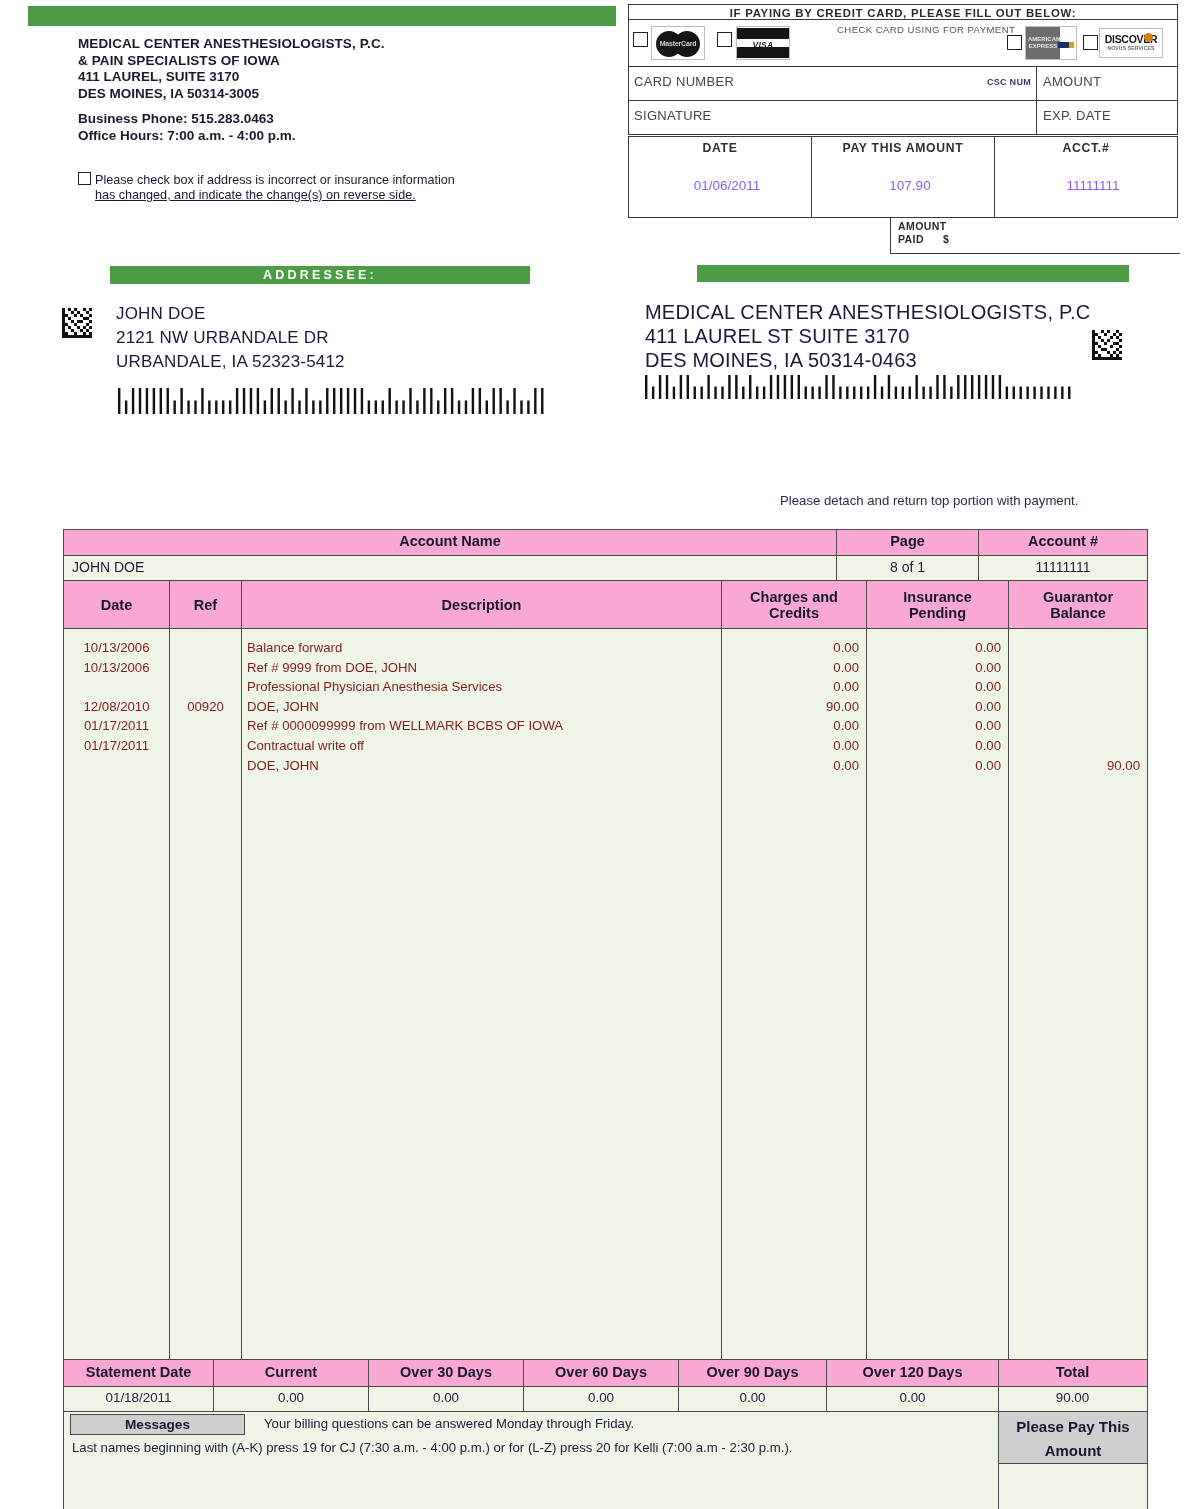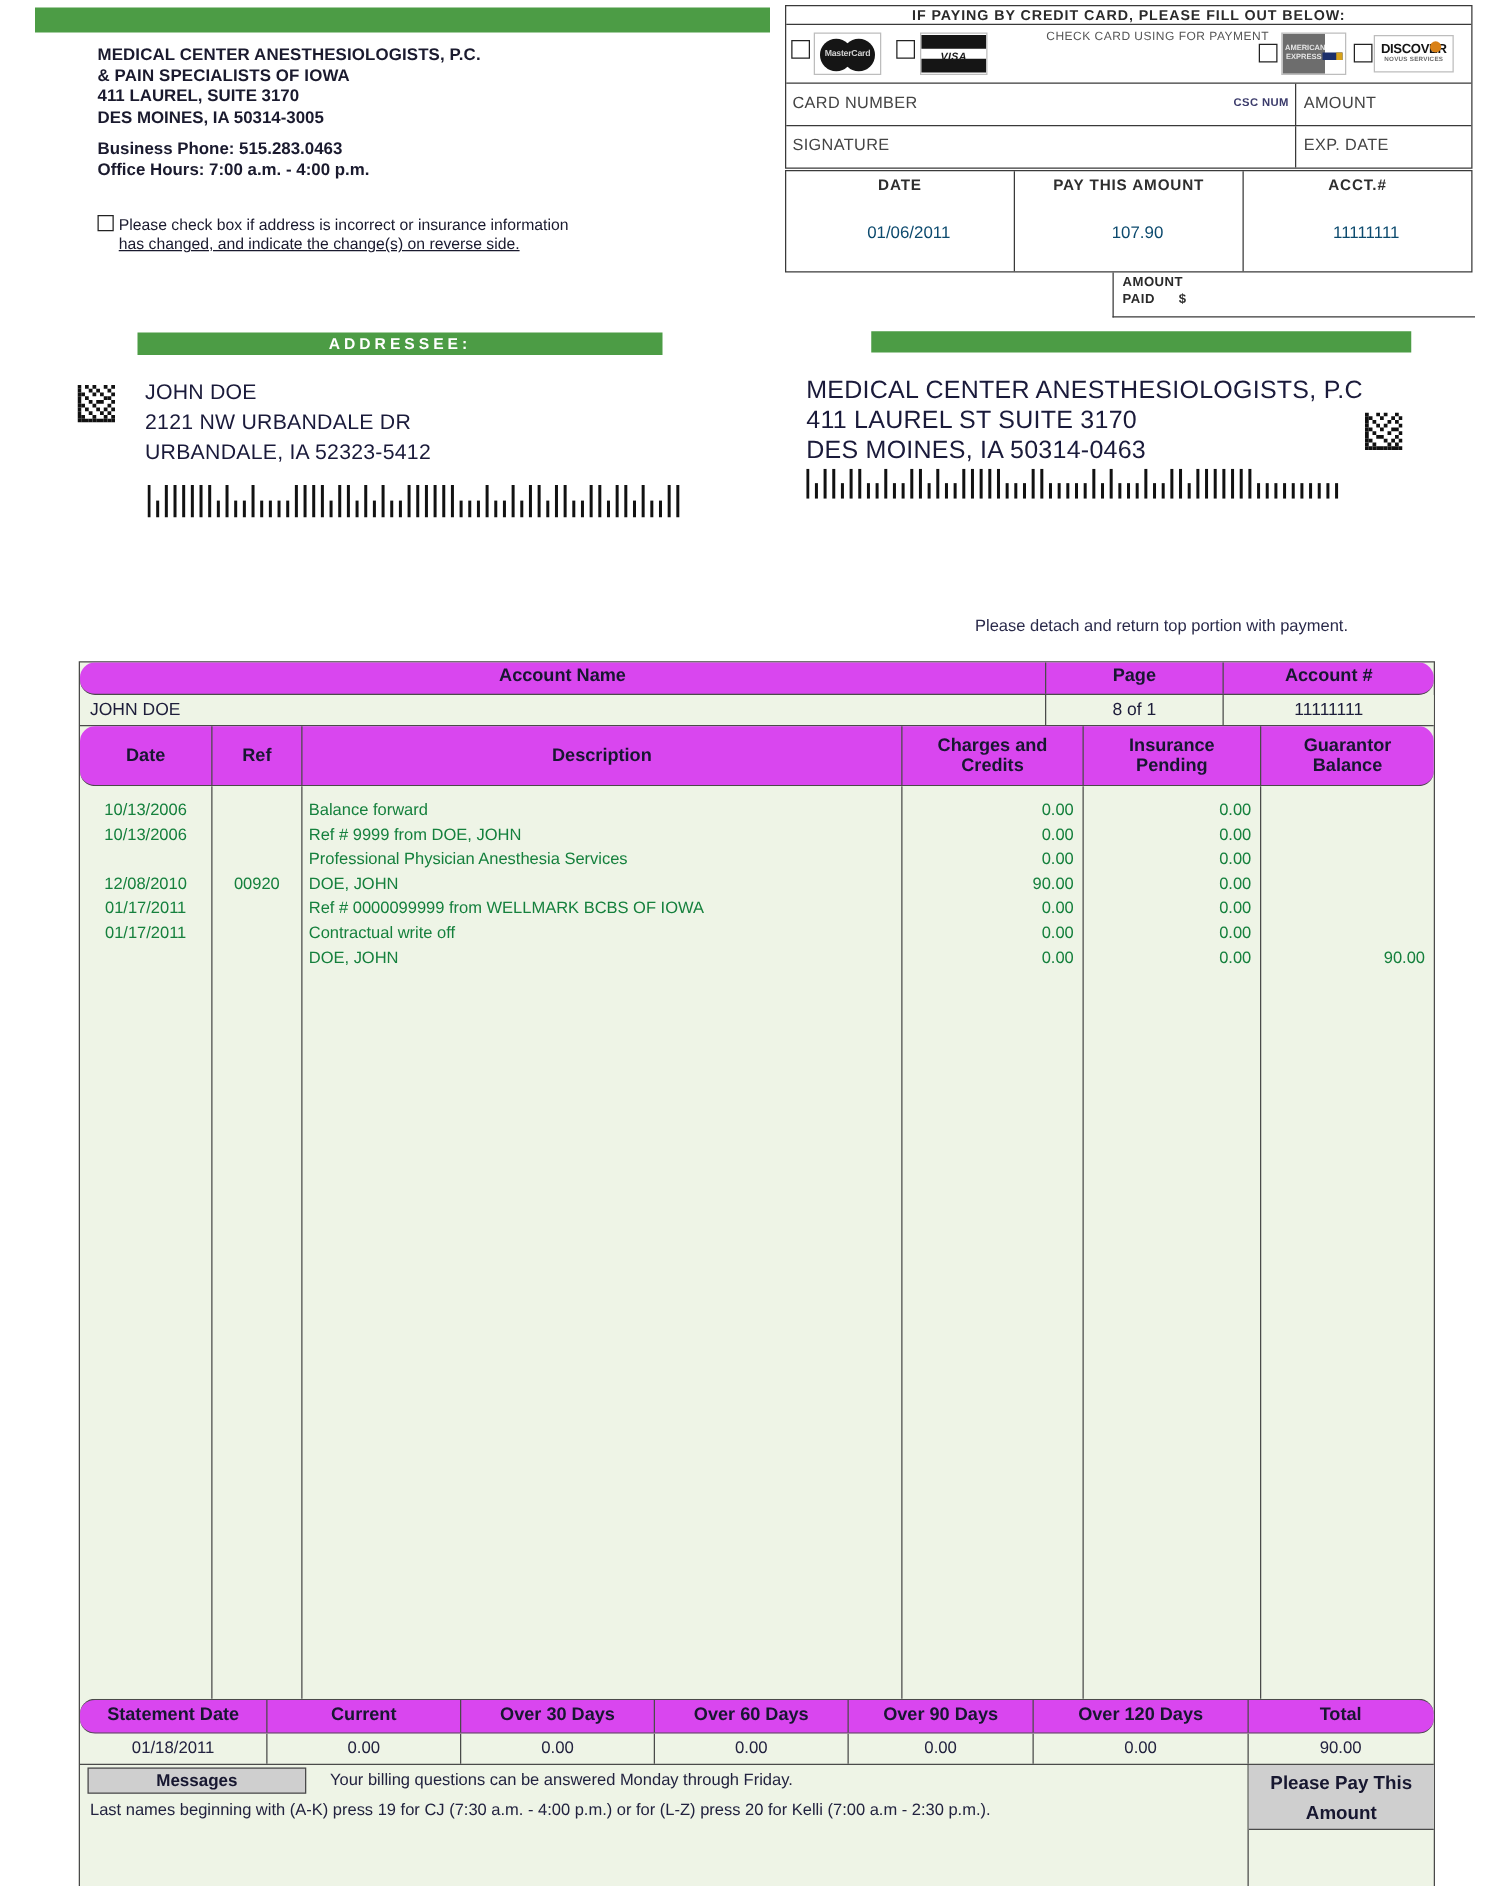--- a/index.html
+++ b/index.html
@@ -194,21 +194,21 @@
     text-align: center;
     font-size: 12.2px;
     font-weight: bold;
     color: #2e2e2e;
     letter-spacing: .7px;
     padding-top: 4px;
   }
   #pay-grid .vl {
     text-align: center;
     font-size: 13.5px;
-    color: #0c4a6e;
+    color: #8b5cf6;
     position: absolute;
     left: 14px; right: 0; top: 41px;
   }
   #amt-paid-box {
     position: absolute;
     left: 890px; top: 218px;
     width: 290px; height: 36px;
     border-left: 1.5px solid #3a3a3a;
     border-bottom: 1.5px solid #3a3a3a;
     box-sizing: border-box;
@@ -301,26 +301,25 @@
     background: #eef4e6;
   }
   .srow { display: flex; }
   .scell {
     box-sizing: border-box;
     border-right: 1.4px solid #4a4a4a;
     position: relative;
   }
   .scell.last { border-right: none; }
   .hdr {
-    background: #d946ef;
+    background: #f9a8d4;
     font-weight: bold;
     font-size: 14.5px;
     text-align: center;
     color: #171730;
-    border-radius: 12px;
   }
   
   #r1 { height: 25px; border-bottom: 1.4px solid #4a4a4a; }
   #r1 .scell { line-height: 23px; }
   #r2 { height: 24px; border-bottom: 1.6px solid #4a4a4a; background:#eef4e6; }
   #r2 .scell { line-height: 22px; font-size: 14px; color:#1d1d3a; }
   .c-accountname { width: 773px; }
   .c-page { width: 142px; }
   .c-acct { width: 168px; }
   #acctname-val { padding-left: 8px; }
@@ -335,21 +334,21 @@
   .c-date { width: 106px; }
   .c-ref  { width: 72px; }
   .c-desc { width: 480px; }
   .c-chg  { width: 145px; }
   .c-ins  { width: 142px; }
   .c-gbal { width: 138px; }
 
   
   #tbody { height: 730px; display: flex; }
   #tbody .scell { }
-  .tx { font-size: 13.2px; line-height: 19.6px; color: #15803d; }
+  .tx { font-size: 13.2px; line-height: 19.6px; color: #7f1d1d; }
   .tx.rt { text-align: right; padding-right: 7px; }
   .tx.lf { padding-left: 5px; }
   .tx.ct { text-align: center; }
   .tx-pad { padding-top: 9px; }
   .blank-line { height: 19.6px; }
 
   
   #aging-hdr { height: 26px; border-top: 1.6px solid #4a4a4a; border-bottom: 1.4px solid #4a4a4a; }
   #aging-hdr .scell { line-height: 24px; }
   #aging-val { height: 24px; border-bottom: 1.6px solid #4a4a4a; }

